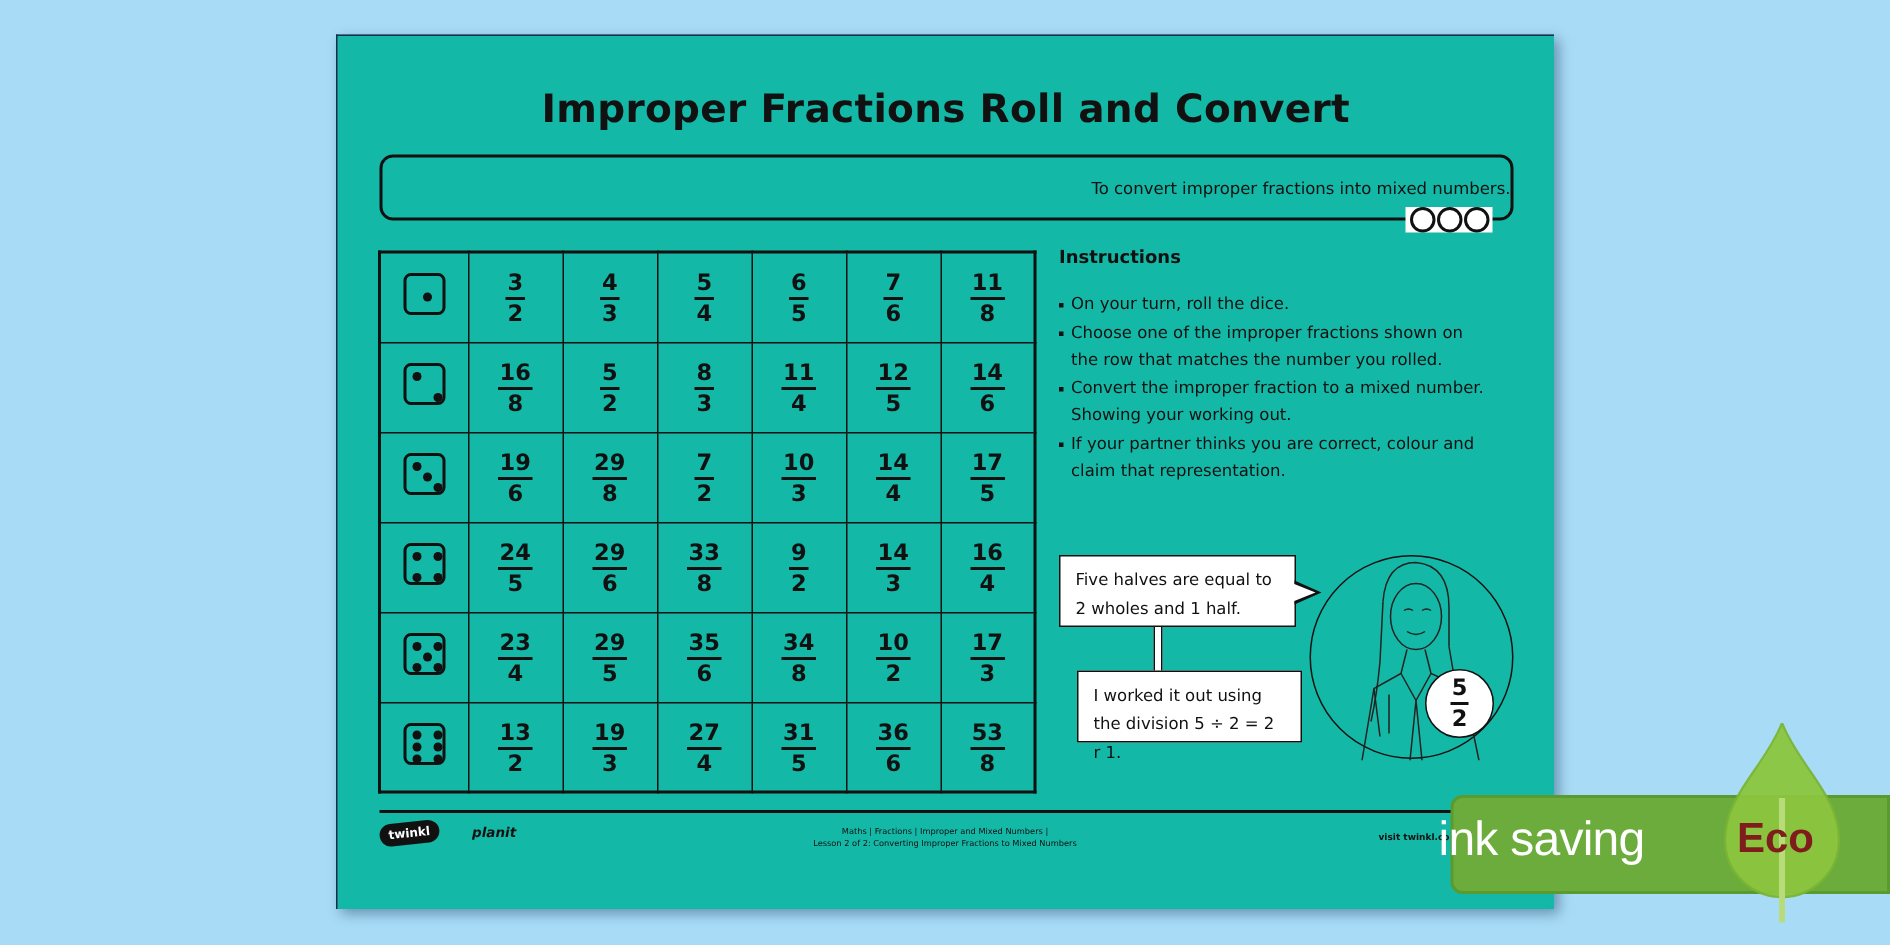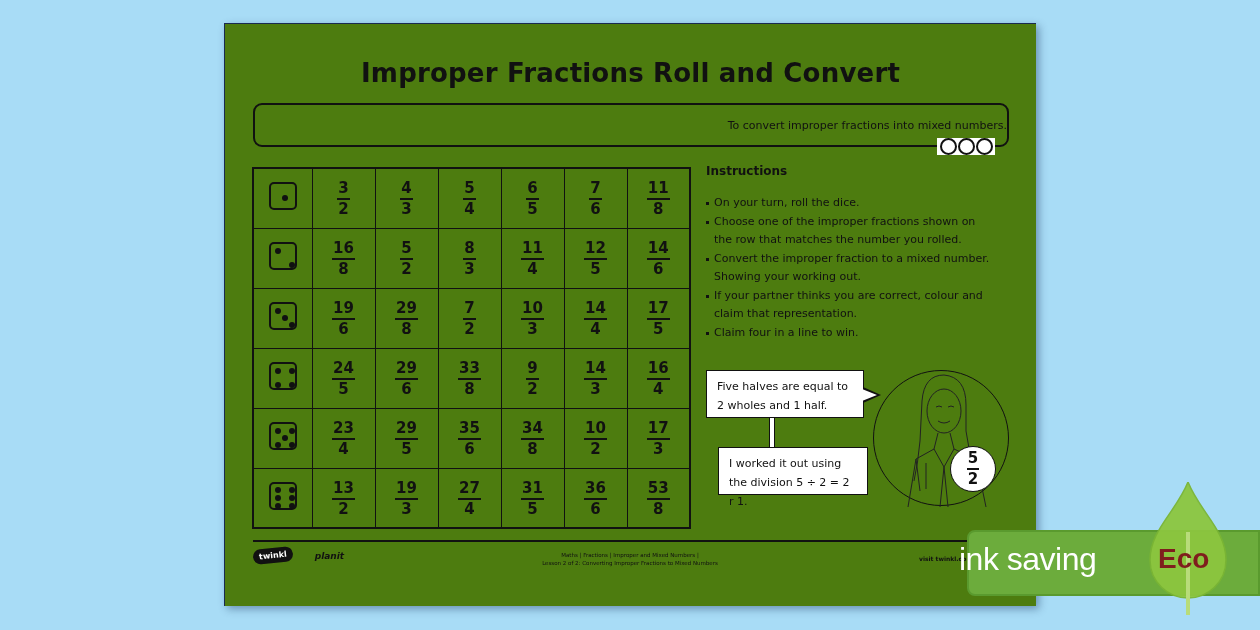--- a/index.html
+++ b/index.html
@@ -6,21 +6,21 @@
   html, body { width: 1260px; height: 630px; overflow: hidden; }
   body {
     background: #a8dcf6;
     font-family: "DejaVu Sans", sans-serif;
     position: relative;
   }
   .page {
     position: absolute;
     left: 224px; top: 23px;
     width: 812px; height: 583px;
-    background: #4d7c0f;
+    background: #14b8a6;
     border-left: 1px solid #1a2a50;
     border-top: 1px solid #1a2a50;
     box-shadow: 3px 3px 8px rgba(30,60,100,0.45);
   }
   .title {
     position: absolute;
     left: 0; right: 0; top: 34px;
     text-align: center;
     font-family: "DejaVu Sans", sans-serif;
     font-weight: bold;
@@ -429,21 +429,20 @@
       </tbody>
   </table>
 
   <div class="instructions">
     <h3>Instructions</h3>
     <ul>
       <li>On your turn, roll the dice.</li>
       <li>Choose one of the improper fractions shown on the row that matches the number you rolled.</li>
       <li>Convert the improper fraction to a mixed number. Showing your working out.</li>
       <li>If your partner thinks you are correct, colour and claim that representation.</li>
-      <li>Claim four in a line to win.</li>
     </ul>
   </div>
 
   <div class="bubble bubble-1">Five halves are equal to 2 wholes and 1 half.</div>
   <div class="bubble-tail"></div>
   <div class="connector"></div>
   <div class="bubble bubble-2">I worked it out using the division 5 ÷ 2 = 2 r 1.</div>
 
   <div class="portrait">
     <svg width="136" height="136" viewBox="0 0 136 136">

